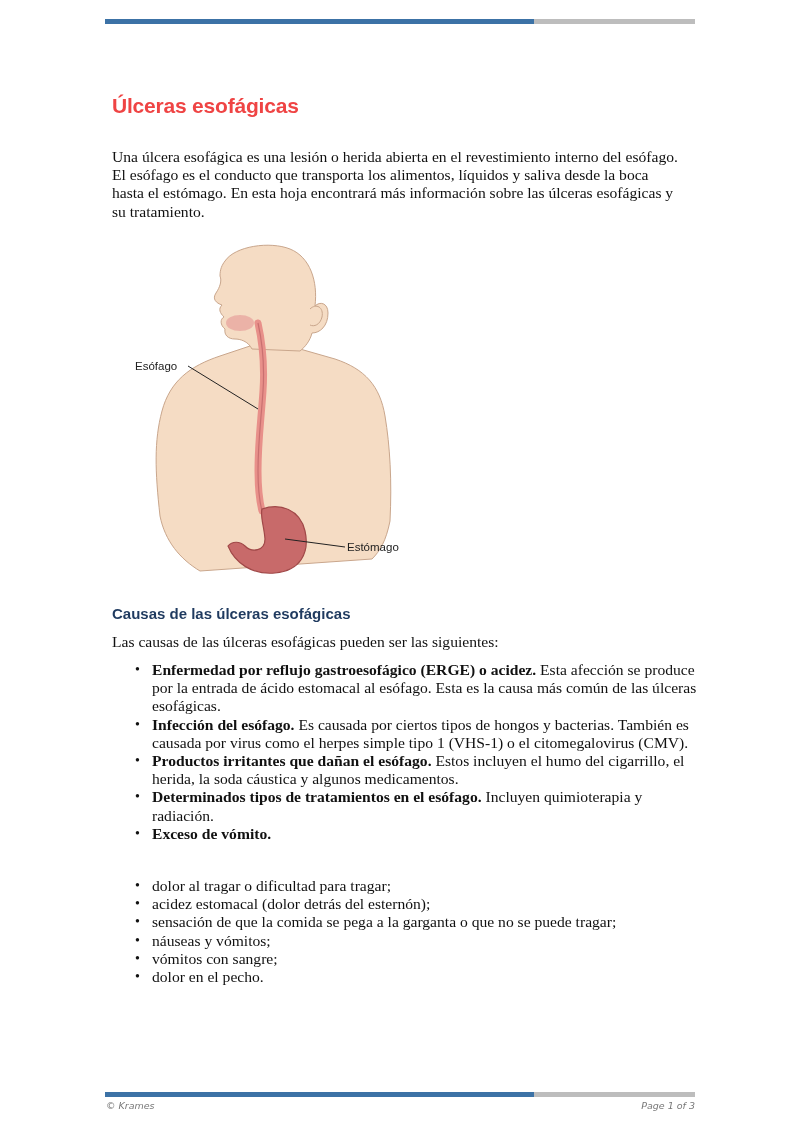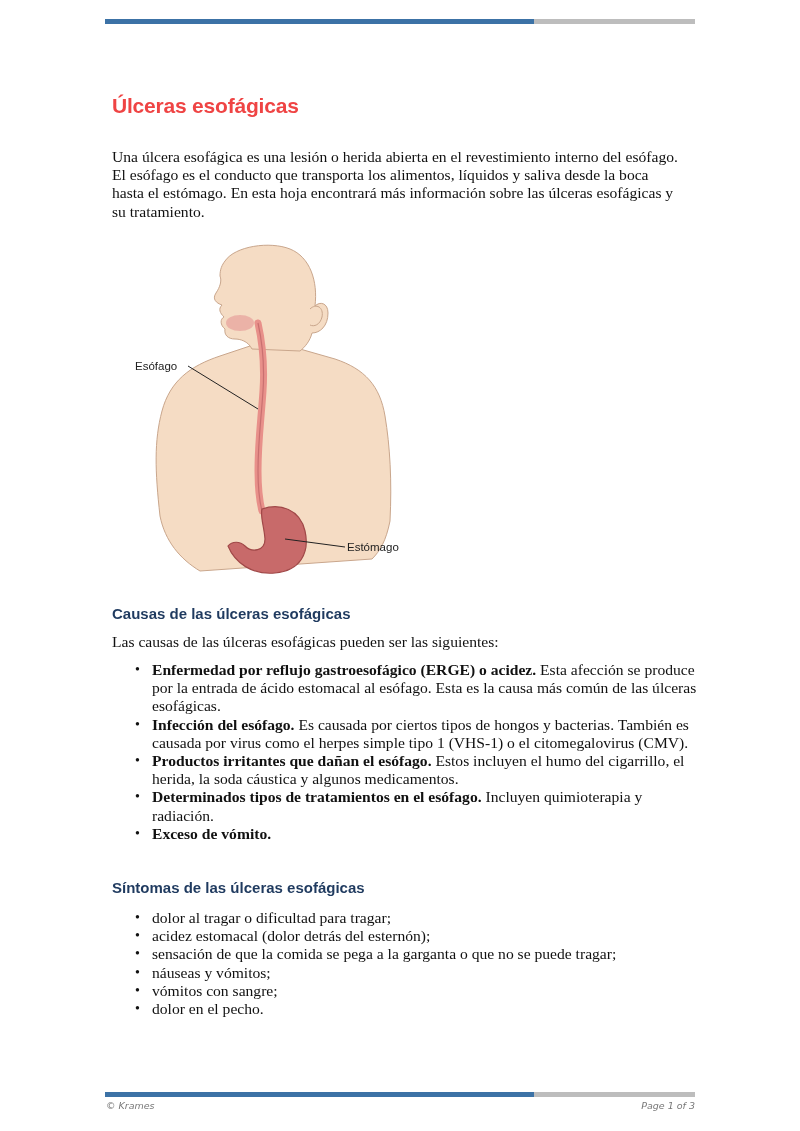--- a/index.html
+++ b/index.html
@@ -139,21 +139,20 @@
     <ul>
       <li><span class="bullet">•</span><b>Enfermedad por reflujo gastroesofágico (ERGE) o acidez.</b><span> Esta afección se produce por la entrada de ácido estomacal al esófago. Esta es la causa más común de las úlceras esofágicas.</span></li>
       <li><span class="bullet">•</span><b>Infección del esófago.</b><span> Es causada por ciertos tipos de hongos y bacterias. También es causada por virus como el herpes simple tipo 1 (VHS-1) o el citomegalovirus (CMV).</span></li>
       <li><span class="bullet">•</span><b>Productos irritantes que dañan el esófago.</b><span> Estos incluyen el humo del cigarrillo, el herida, la soda cáustica y algunos medicamentos.</span></li>
       <li><span class="bullet">•</span><b>Determinados tipos de tratamientos en el esófago.</b><span> Incluyen quimioterapia y radiación.</span></li>
       <li><span class="bullet">•</span><b>Exceso de vómito.</b><span></span></li>
     </ul>
   </div>
 
   <div class="section-sintomas">
-    <h2 style="color:#1f3a5f">Síntomas de las úlceras esofágicas</h2>
     <ul>
       <li><span class="bullet">•</span><span>dolor al tragar o dificultad para tragar;</span></li>
       <li><span class="bullet">•</span><span>acidez estomacal (dolor detrás del esternón);</span></li>
       <li><span class="bullet">•</span><span>sensación de que la comida se pega a la garganta o que no se puede tragar;</span></li>
       <li><span class="bullet">•</span><span>náuseas y vómitos;</span></li>
       <li><span class="bullet">•</span><span>vómitos con sangre;</span></li>
       <li><span class="bullet">•</span><span>dolor en el pecho.</span></li>
     </ul>
   </div>
 </div>

